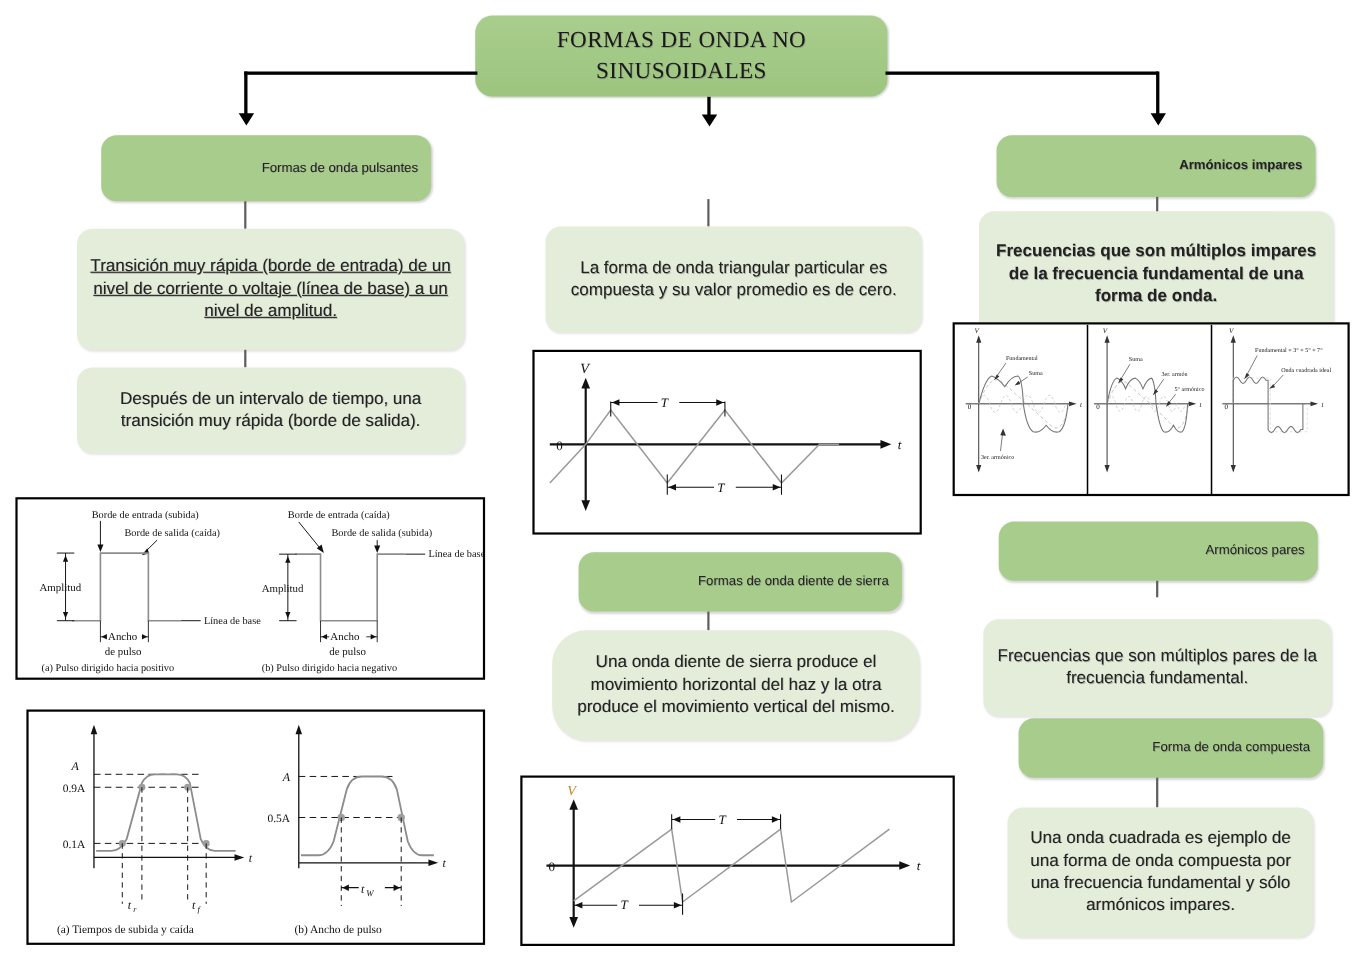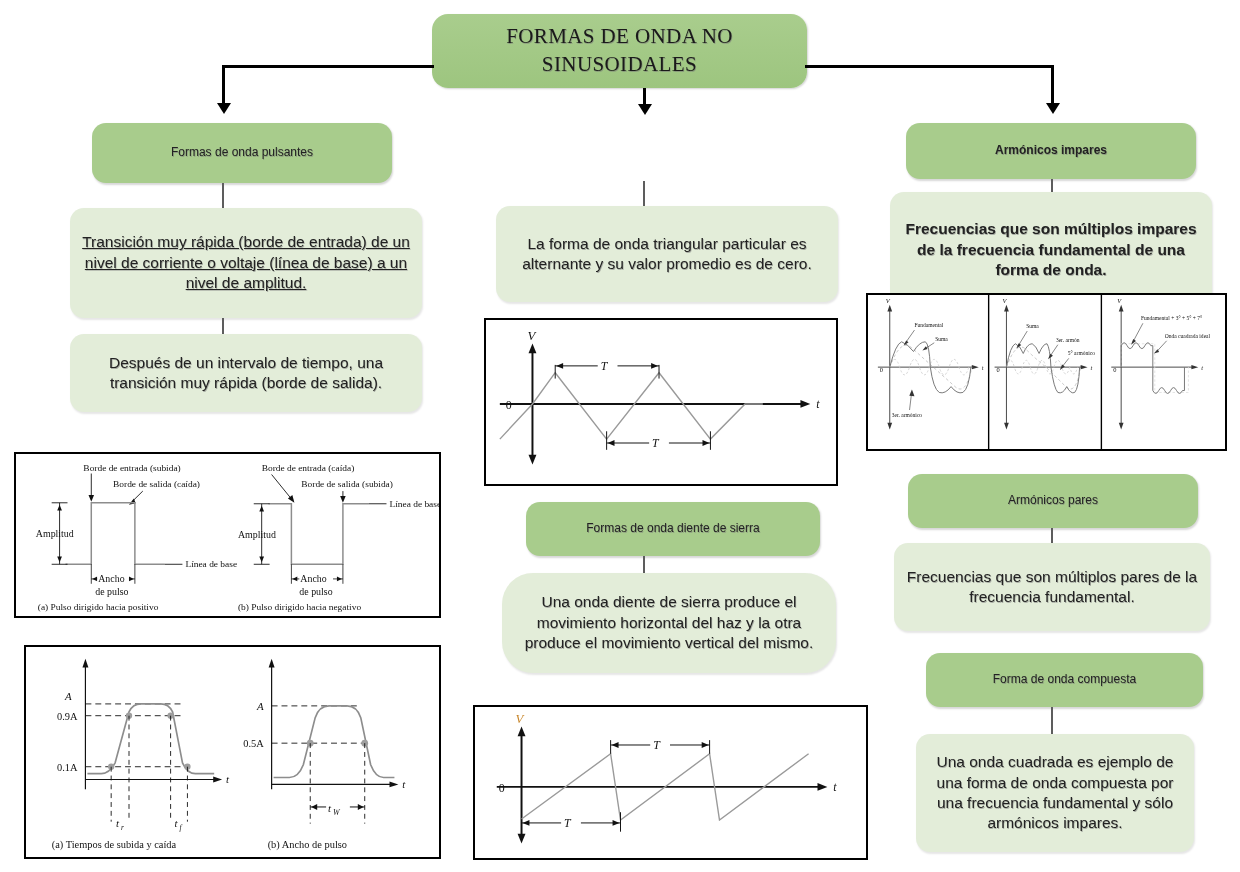--- a/index.html
+++ b/index.html
@@ -13,21 +13,21 @@
     font-family: "Liberation Sans", sans-serif;
     overflow: hidden;
   }
   .canvas { position: absolute; inset: 0; }
 
   
   .node {
     position: absolute;
     display: flex;
     align-items: center;
-    justify-content: center;
+    justify-content: flex-end;
     text-align: center;
     border-radius: 14px;
     color: #222222;
     line-height: 1.32;
     padding: 12px 12px;
     text-shadow: 0.7px 0.7px 0.6px rgba(120,120,120,0.55);
   }
   .node.title {
     background: linear-gradient(180deg,#a9cd8d 0%, #9dc57f 100%);
     border-radius: 16px;
@@ -234,21 +234,21 @@
         <text x="305" y="168" font-size="11" font-style="italic">t</text>
         <text x="310" y="171" font-size="8" font-style="italic">W</text>
         <text x="244" y="205" font-size="10.5">(b) Ancho de pulso</text>
       </g>
     </svg>
   </div>
 
   <div class="conn v" style="left:643px; top:181px; height:25px;"></div>
 
   <div class="node body" style="left:496px; top:206px; width:342px; height:96px;">
-    <span>La forma de onda triangular particular es alternante y su valor promedio es de cero.</span>
+    <span>La forma de onda triangular particular es compuesta y su valor promedio es de cero.</span>
   </div>
 
   <div class="figure" style="left:484px; top:318px; width:354px; height:168px;">
     <svg viewBox="0 0 354 168" preserveAspectRatio="none">
       <g font-family="Liberation Serif, serif" fill="#111">
 
         <line x1="47" y1="32" x2="47" y2="140" stroke="#111" stroke-width="2"></line>
         <polygon points="47,24 43,34 51,34" fill="#111"></polygon>
         <polygon points="47,148 43,138 51,138" fill="#111"></polygon>
         <text x="42" y="20" font-size="13" font-style="italic">V</text>
@@ -413,21 +413,21 @@
         <polygon points="289,60 292.8,55.6 294.4,58.6" fill="#333"></polygon>
       </g>
     </svg>
   </div>
 
   <div class="node head" style="left:908px; top:474px; width:290px; height:54px;">
     <span>Armónicos pares</span>
   </div>
   <div class="conn v" style="left:1051px; top:528px; height:15px;"></div>
 
-  <div class="node body" style="left:894px; top:543px; width:316px; height:88px;">
+  <div class="node body" style="left:894px; top:563px; width:316px; height:88px;">
     <span>Frecuencias que son múltiplos pares de la frecuencia fundamental.</span>
   </div>
 
   <div class="node head" style="left:926px; top:653px; width:277px; height:54px;">
     <span>Forma de onda compuesta</span>
   </div>
   <div class="conn v" style="left:1051px; top:707px; height:27px;"></div>
 
   <div class="node body" style="left:916px; top:734px; width:278px; height:118px;">
     <span>Una onda cuadrada es ejemplo de una forma de onda compuesta por una frecuencia fundamental y sólo armónicos impares.</span>

